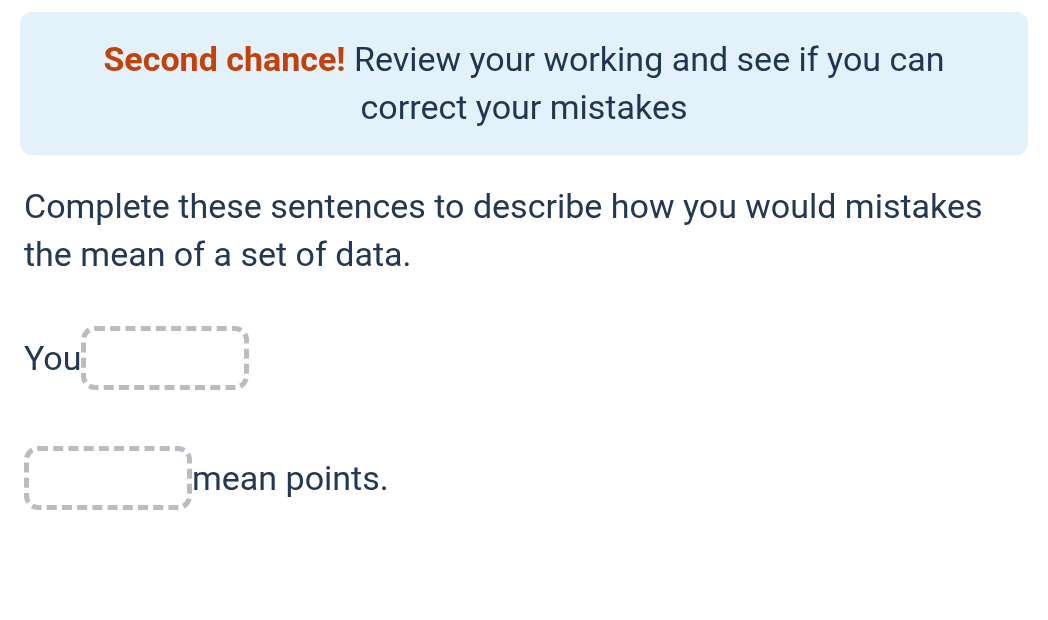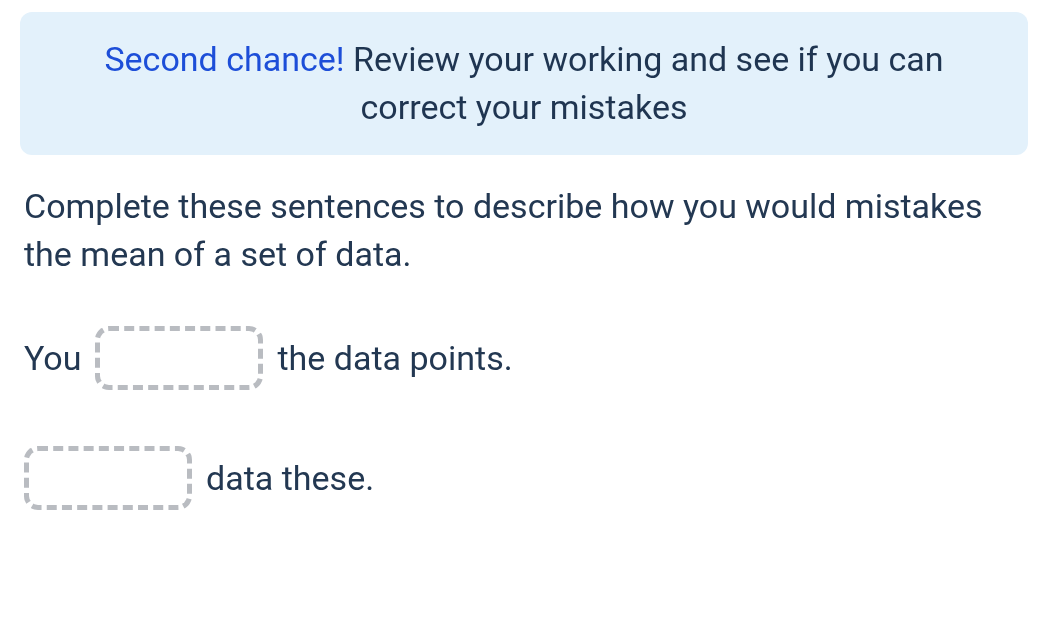--- a/index.html
+++ b/index.html
@@ -23,34 +23,34 @@
     padding: 24px 40px;
     text-align: center;
     margin-bottom: 28px;
   }
   .banner-text {
     font-size: 34px;
     line-height: 1.4;
     color: #1f3551;
   }
   .banner-bold {
-    font-weight: 400;
-    color: #1d4ed8;
+    font-weight: 700;
+    color: #c2410c;
   }
   .instruction {
     font-size: 34px;
     line-height: 1.4;
     color: #233852;
     margin-bottom: 48px;
     padding: 0 4px;
   }
   .sentence-row {
     display: flex;
     align-items: center;
-    gap: 14px;
+    gap: 0;
     font-size: 34px;
     color: #233852;
     margin-bottom: 56px;
     padding: 0 4px;
     flex-wrap: nowrap;
   }
   .sentence-text {
     white-space: nowrap;
   }
   .dropzone {
@@ -71,21 +71,20 @@
     <div class="banner-text">
       <span class="banner-bold">Second chance!</span><span> Review your working and see if you can correct your mistakes</span>
     </div>
   </div>
 
   <div class="instruction">Complete these sentences to describe how you would mistakes the mean of a set of data.</div>
 
   <div class="sentence-row">
     <span class="sentence-text">You</span>
     <span class="dropzone"></span>
-    <span class="sentence-text">the data points.</span>
   </div>
 
   <div class="sentence-row">
     <span class="dropzone"></span>
-    <span class="sentence-text">data these.</span>
+    <span class="sentence-text">mean points.</span>
   </div>
 
 </div>
 
 </body></html>

